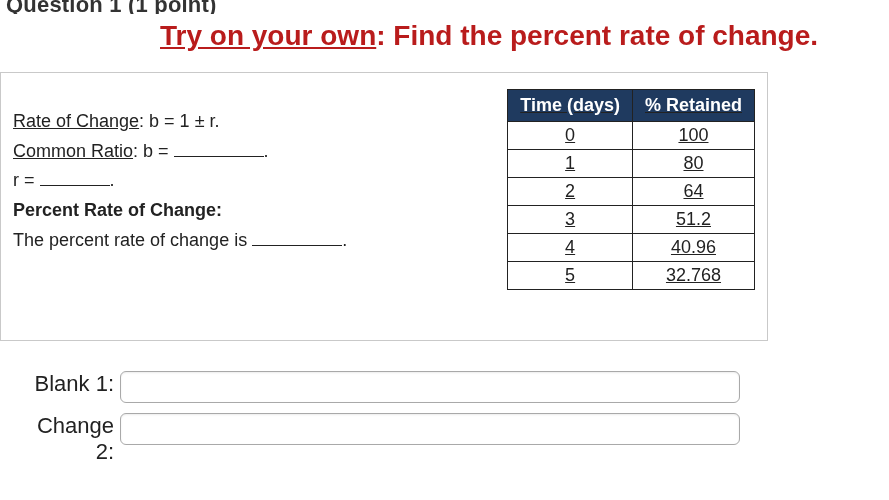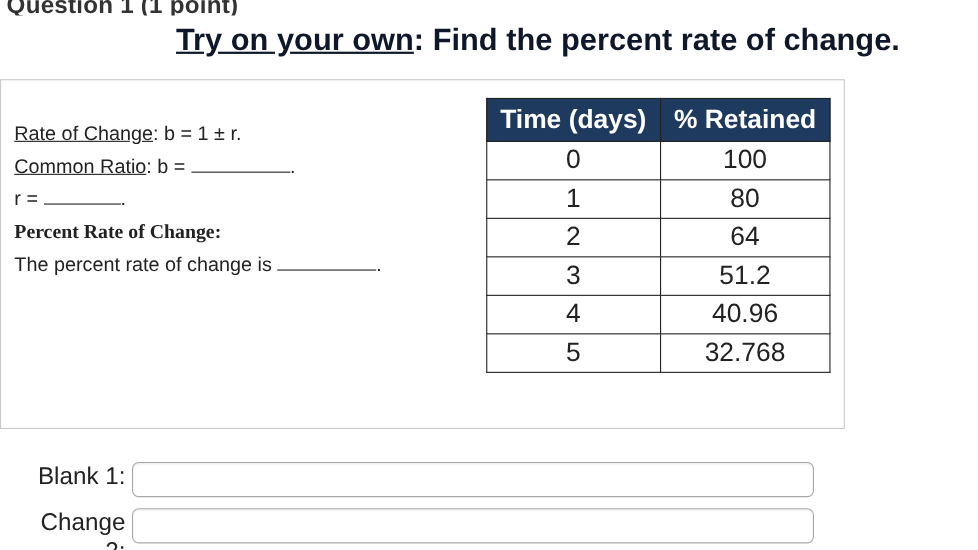--- a/index.html
+++ b/index.html
@@ -28,21 +28,21 @@
   .topcut-inner {
     position: absolute;
     bottom: -2px;
     left: 0;
     white-space: nowrap;
   }
   .heading {
     text-align: center;
     font-size: 28px;
     font-weight: 600;
-    color: #0f172a;
+    color: #b91c1c;
     margin: 6px 0 20px 0;
     padding-left: 160px;
     white-space: nowrap;
   }
   .heading .u { text-decoration: underline; }
   .panel {
     border: 1px solid #c9c9c9;
     padding: 16px 12px 50px 12px;
     display: flex;
     align-items: flex-start;
@@ -50,32 +50,33 @@
     margin-bottom: 30px;
   }
   .leftcol {
     flex: 1;
     font-size: 18px;
     color: #222;
     line-height: 1.65;
     padding-top: 18px;
   }
   .leftcol .u { text-decoration: underline; }
-  .leftcol .bold { font-weight: 700; font-family: Liberation Serif, serif; }
+  .leftcol .bold { font-weight: 700; }
   .blankline {
     display: inline-block;
     border-bottom: 1.5px solid #222;
     width: 90px;
     height: 0.9em;
     vertical-align: baseline;
   }
   .blankline.short { width: 70px; }
   .tbl {
     border-collapse: collapse;
-    font-size: 24px;
+    font-size: 18px;
+    text-decoration: underline;
   }
   .tbl th {
     background: #1f3a5f;
     color: #fff;
     font-weight: 700;
     border: 1.5px solid #222;
     padding: 5px 12px;
     text-align: center;
   }
   .tbl td {

